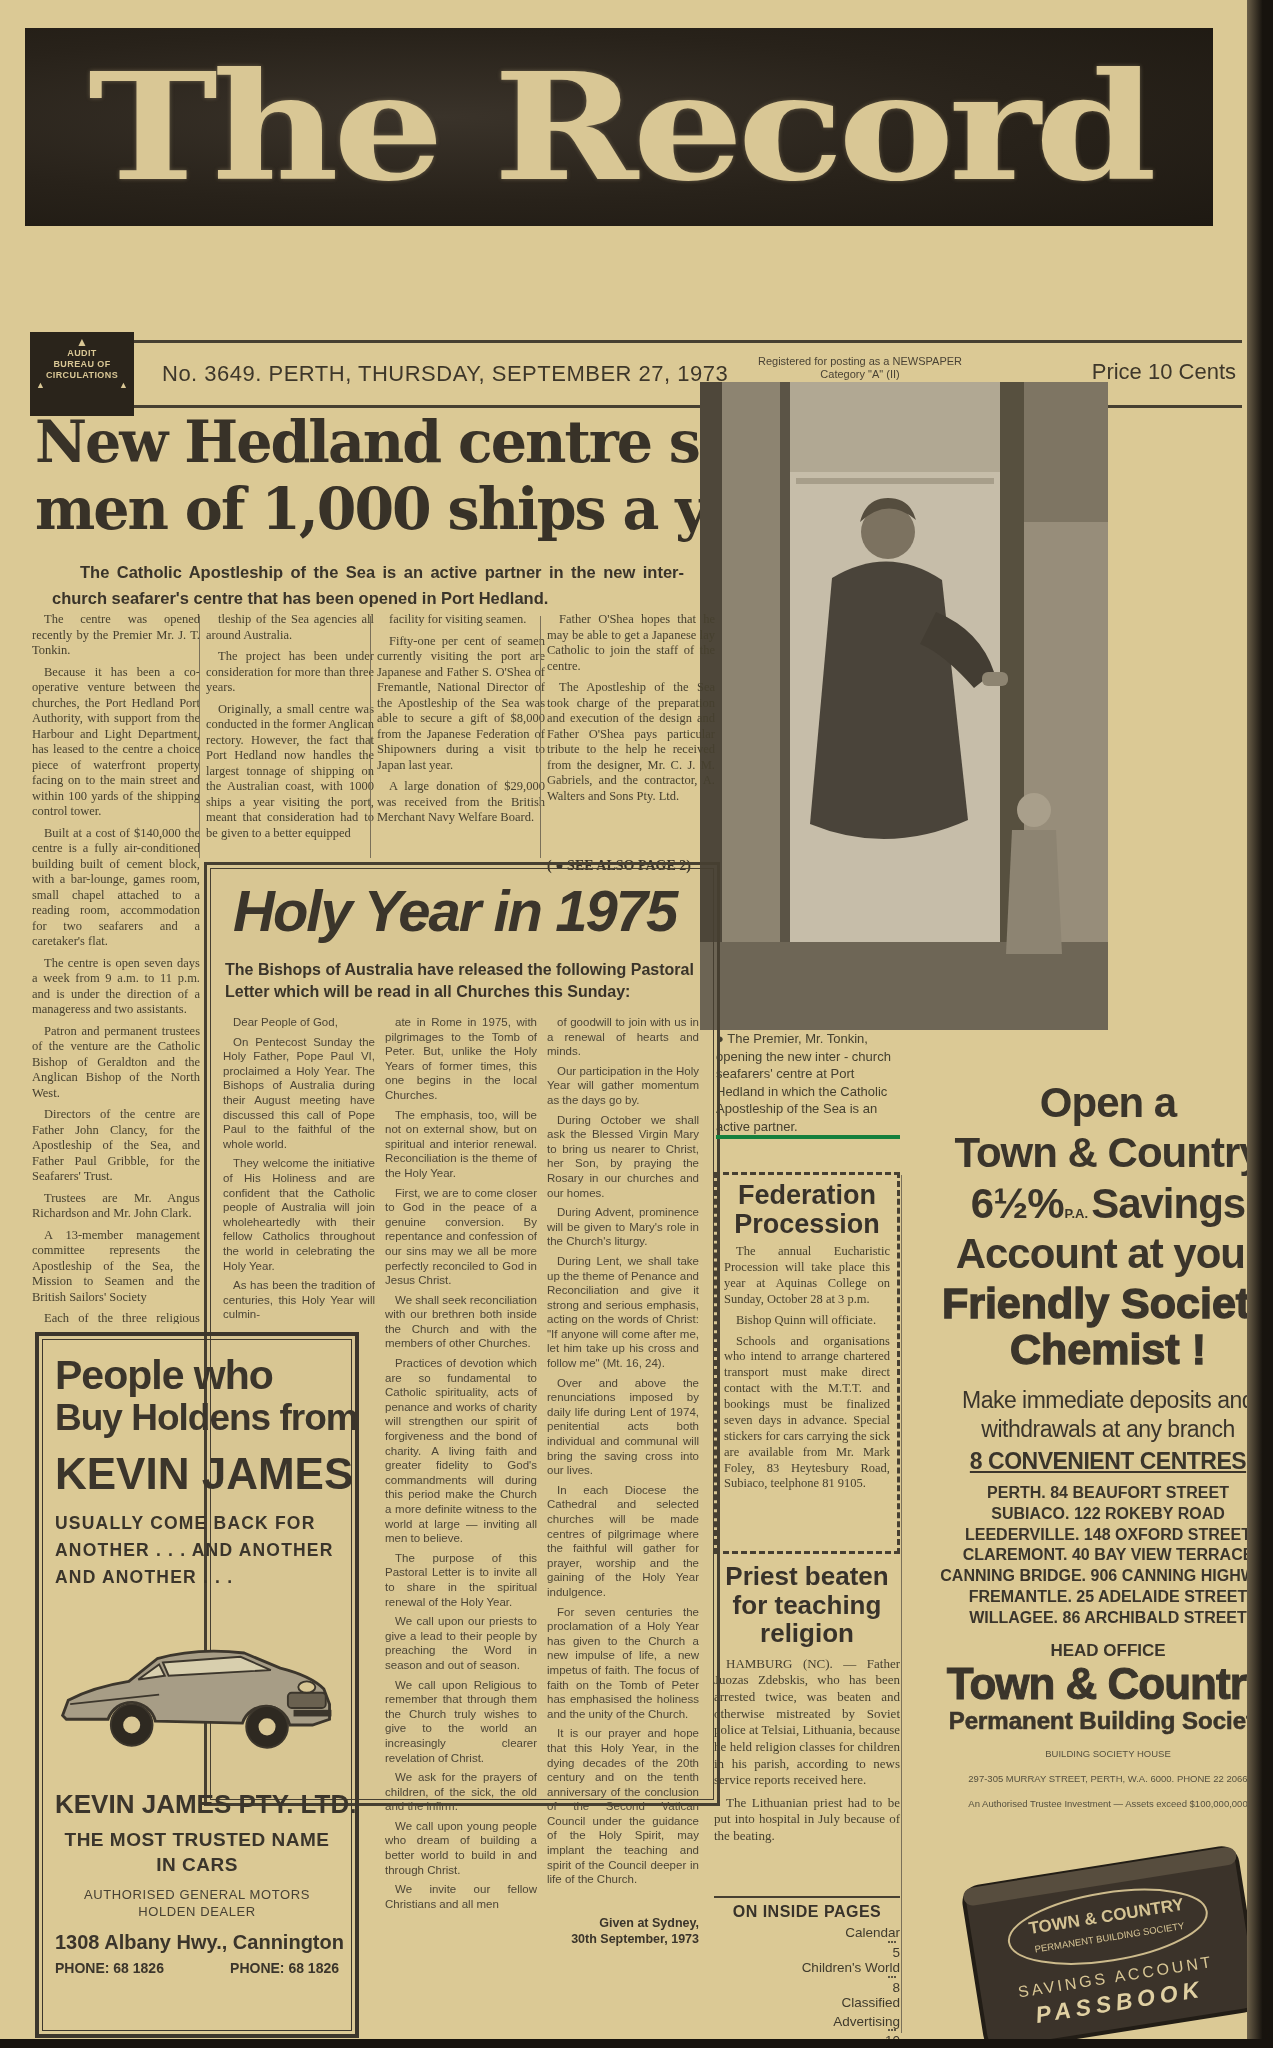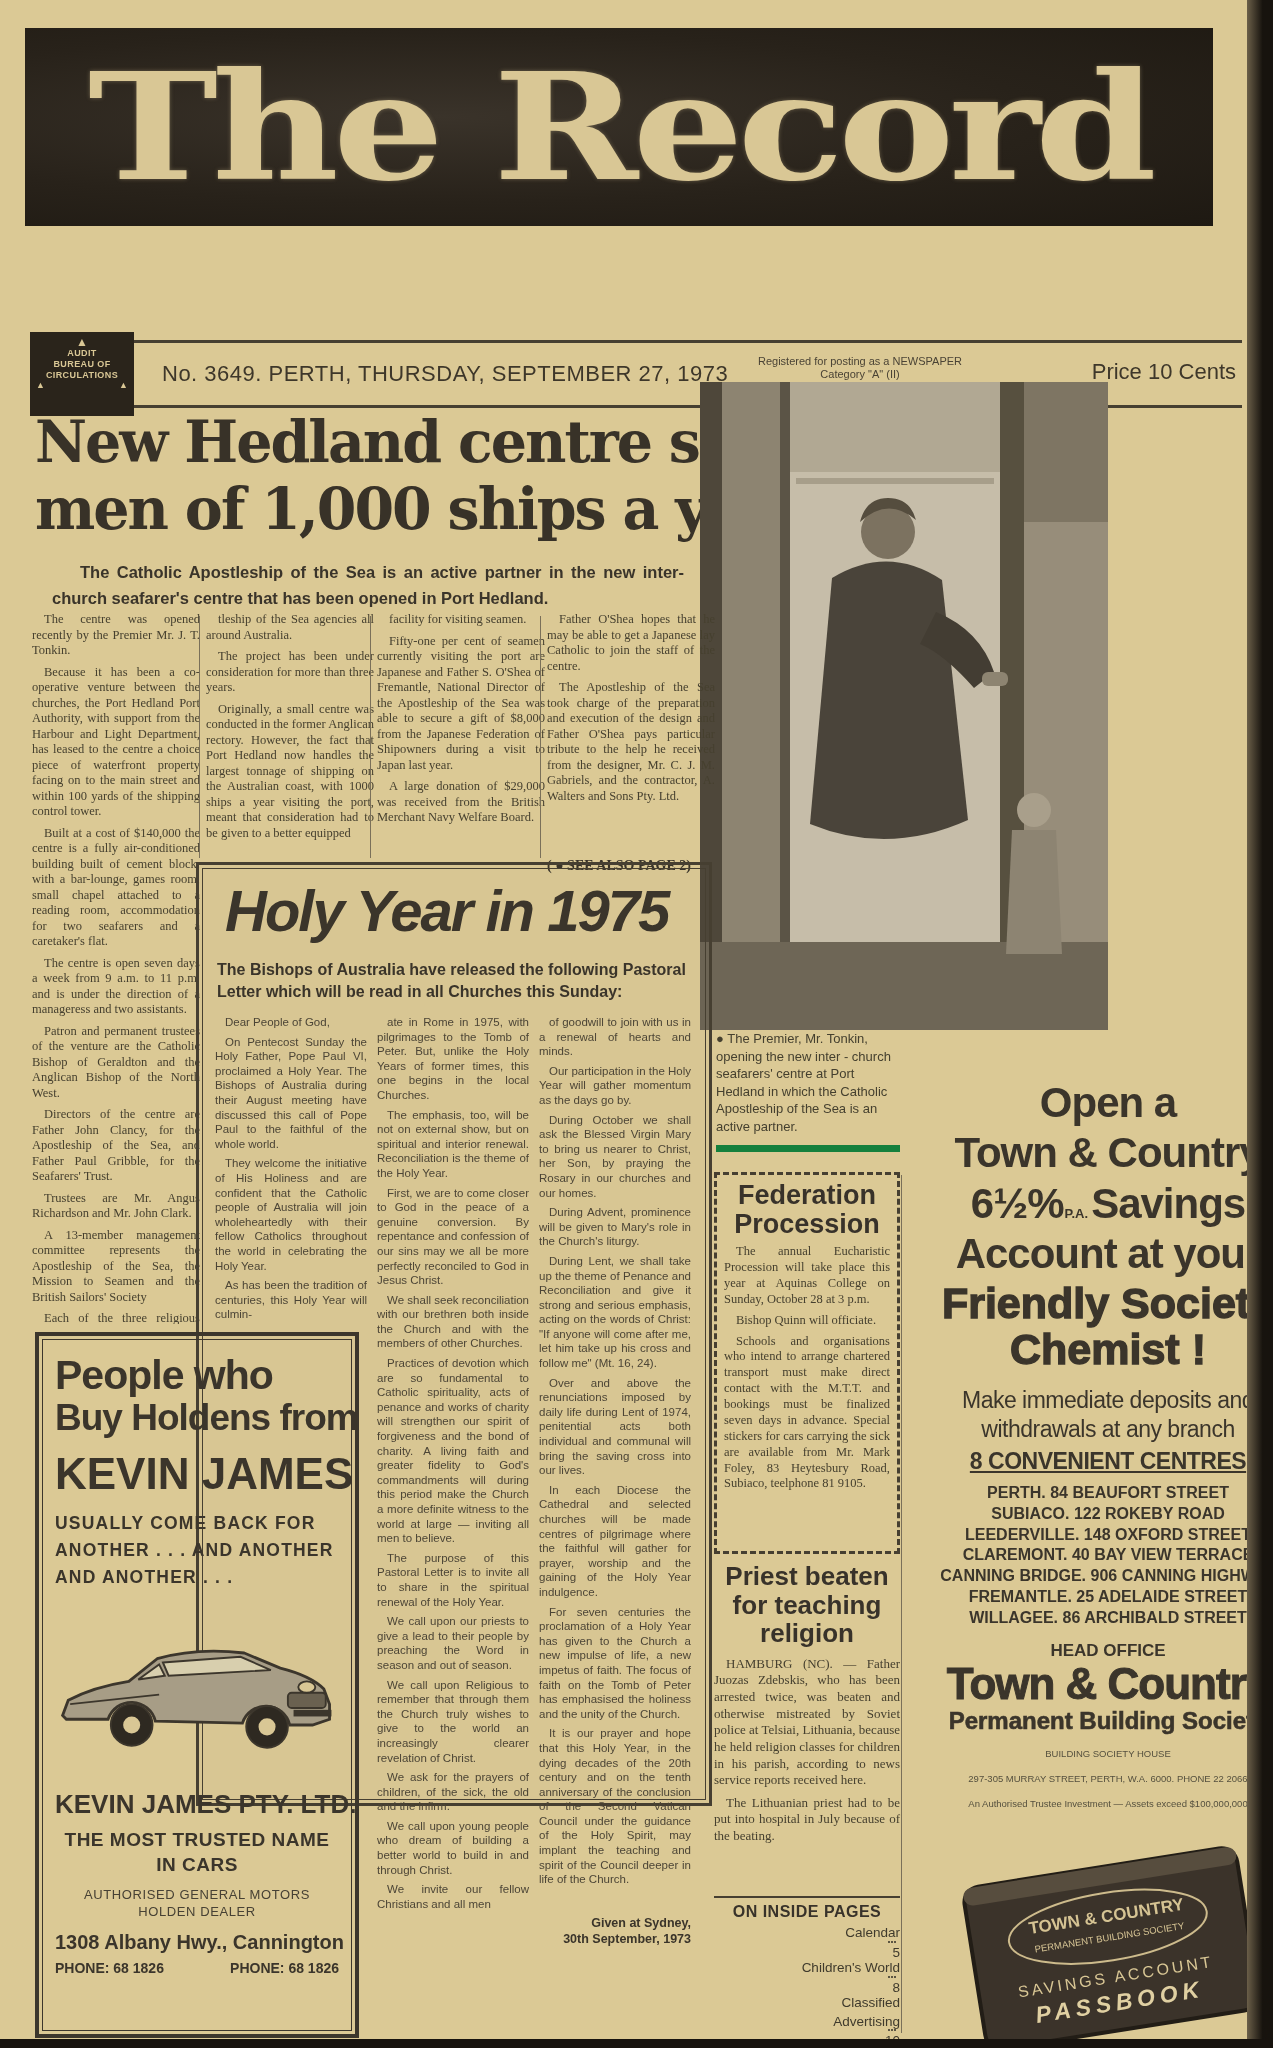--- a/index.html
+++ b/index.html
@@ -39,32 +39,32 @@
   .lead-photo{left:700px;top:382px;width:408px;height:648px;background:#a49b89;}
 
   
   .body-col{position:absolute;top:612px;width:168px;font-family:"Liberation Serif",serif;
     font-size:12.5px;line-height:1.24;color:#46402f;text-align:justify;overflow:hidden;}
   .body-col p,.para{margin:0 0 6px 0;text-indent:12px;}
   .see-also{left:547px;top:858px;width:168px;font-family:"Liberation Serif",serif;font-weight:700;font-size:14px;color:#3a342a;}
   .vrule{position:absolute;width:1px;background:#7a7059;}
 
   
-  .hy-box{left:196px;top:862px;width:516px;height:944px;border:3px solid #463f31;box-sizing:border-box;background:rgba(0,0,0,0.012);}
+  .hy-box{left:204px;top:862px;width:516px;height:944px;border:3px solid #463f31;box-sizing:border-box;background:rgba(0,0,0,0.012);}
   .hy-frame{position:absolute;left:3px;top:3px;right:3px;bottom:3px;border:1px solid #463f31;}
   .hy-title{position:absolute;left:26px;top:12px;font-style:italic;font-weight:700;font-size:58px;
     letter-spacing:-2px;color:#3b352b;white-space:nowrap;}
   .hy-intro{position:absolute;left:18px;top:94px;width:478px;font-weight:700;font-size:16px;line-height:1.35;color:#3a342a;}
   .hy-col{position:absolute;top:150px;width:152px;font-size:11.5px;line-height:1.27;color:#4c4536;text-align:justify;overflow:hidden;}
   .hy-col .para{margin:0 0 5px 0;text-indent:10px;}
   .hy-signoff{position:absolute;left:340px;top:1050px;width:152px;font-weight:700;font-size:12.5px;line-height:1.3;text-align:right;color:#3a342a;}
 
   
   .photo-caption{left:716px;top:1030px;width:184px;font-size:13px;line-height:1.35;color:#45402f;
-    border-bottom:7px solid #15803d;padding-bottom:10px;}
+    border-bottom:4px solid #15803d;}
 
   
   .euch-box{left:714px;top:1172px;width:186px;height:382px;border:3px dashed #463f31;box-sizing:border-box;padding:4px 7px;overflow:hidden;}
   .euch-title{font-weight:700;font-size:27px;line-height:1.06;text-align:center;color:#38322a;margin:2px 0 6px 0;}
   .euch-body .para{font-family:"Liberation Serif",serif;font-size:12.5px;line-height:1.27;color:#46402f;text-align:justify;margin:0 0 5px 0;text-indent:12px;}
 
   
   .priest{left:714px;top:1562px;width:186px;}
   .priest-title{font-weight:700;font-size:26px;line-height:1.1;text-align:center;color:#38322a;margin-bottom:8px;}
   .priest-body .para{font-family:"Liberation Serif",serif;font-size:13px;line-height:1.28;color:#46402f;text-align:justify;margin:0 0 6px 0;text-indent:12px;}

